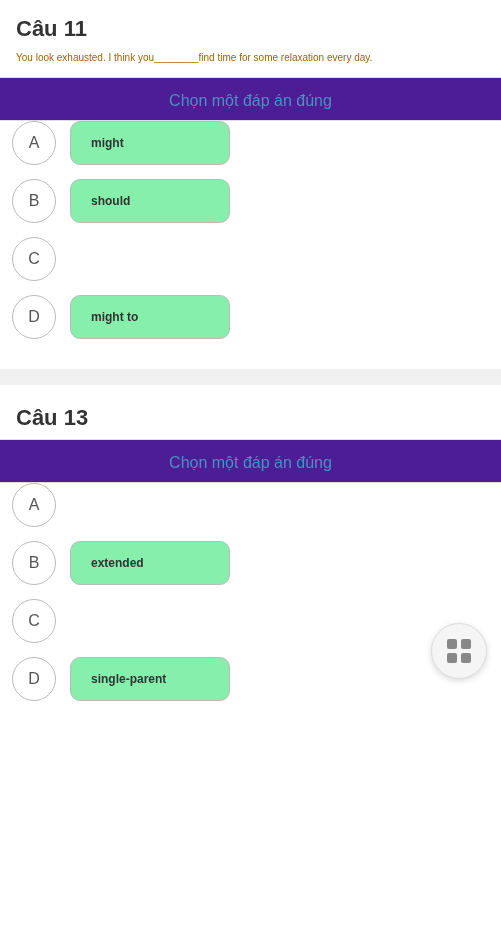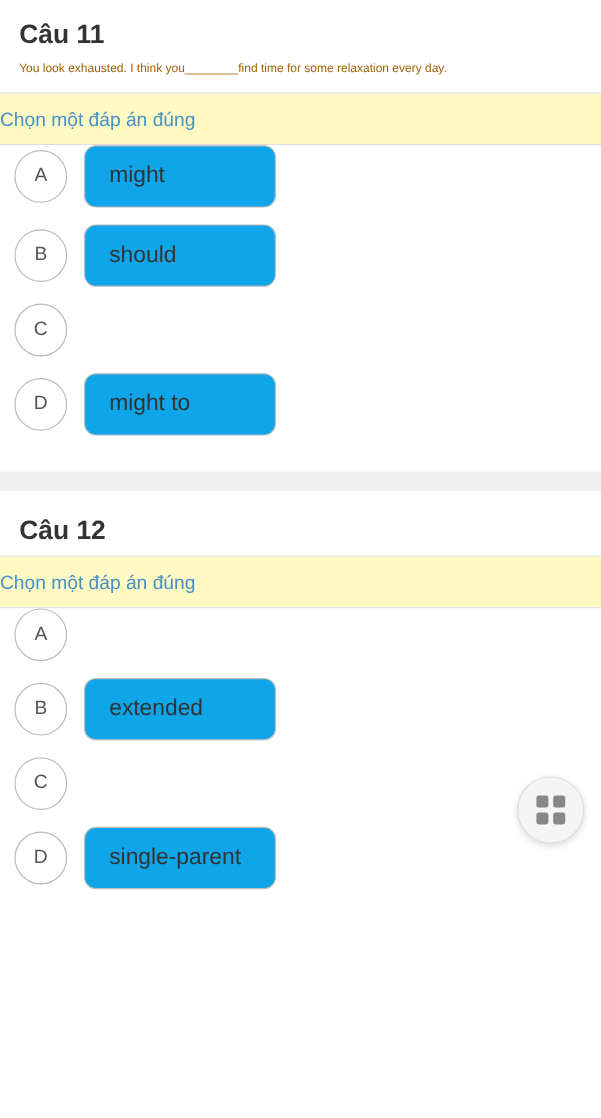--- a/index.html
+++ b/index.html
@@ -28,26 +28,26 @@
       line-height: 1.5;
     }
 
     .divider {
       border: none;
       border-top: 1px solid #ddd;
       margin: 0;
     }
 
     .section-label {
-      text-align: left;
+      text-align: center;
       color: #4a90c4;
       font-size: 16px;
       font-weight: 500;
       padding: 14px 0 10px 0;
-      background: #fef9c3;
+      background: #4c1d95;
     }
 
     .options-area {
       padding: 0 12px 16px 12px;
       background: #fff;
     }
 
     .option-row {
       display: flex;
       align-items: center;
@@ -67,25 +67,26 @@
       color: #555;
       flex-shrink: 0;
       background: #fff;
       cursor: pointer;
     }
 
     .option-box {
       border: 1.5px solid #bbb;
       border-radius: 10px;
       padding: 14px 20px;
-      font-size: 19px;
+      font-size: 12px;
       color: #333;
       min-width: 160px;
       cursor: pointer;
-      background: #0ea5e9;
+      background: #86efac;
+      font-weight: bold;
     }
 
     .separator-block {
       height: 16px;
       background: #f0f0f0;
       margin: 0;
     }
 
     .floating-btn {
       position: absolute;
@@ -153,21 +154,21 @@
 
   <div class="option-row">
     <div class="option-circle">D</div>
     <div class="option-box">might to</div>
   </div>
 </div>
 
 <div class="separator-block"></div>
 
 <div class="question-block" style="padding-top:20px;">
-  <div class="question-title">Câu 12</div>
+  <div class="question-title">Câu 13</div>
 </div>
 
 <hr class="divider">
 
 <div class="section-label">Chọn một đáp án đúng</div>
 
 <hr class="divider">
 
 <div class="options-area relative-wrap">
 

